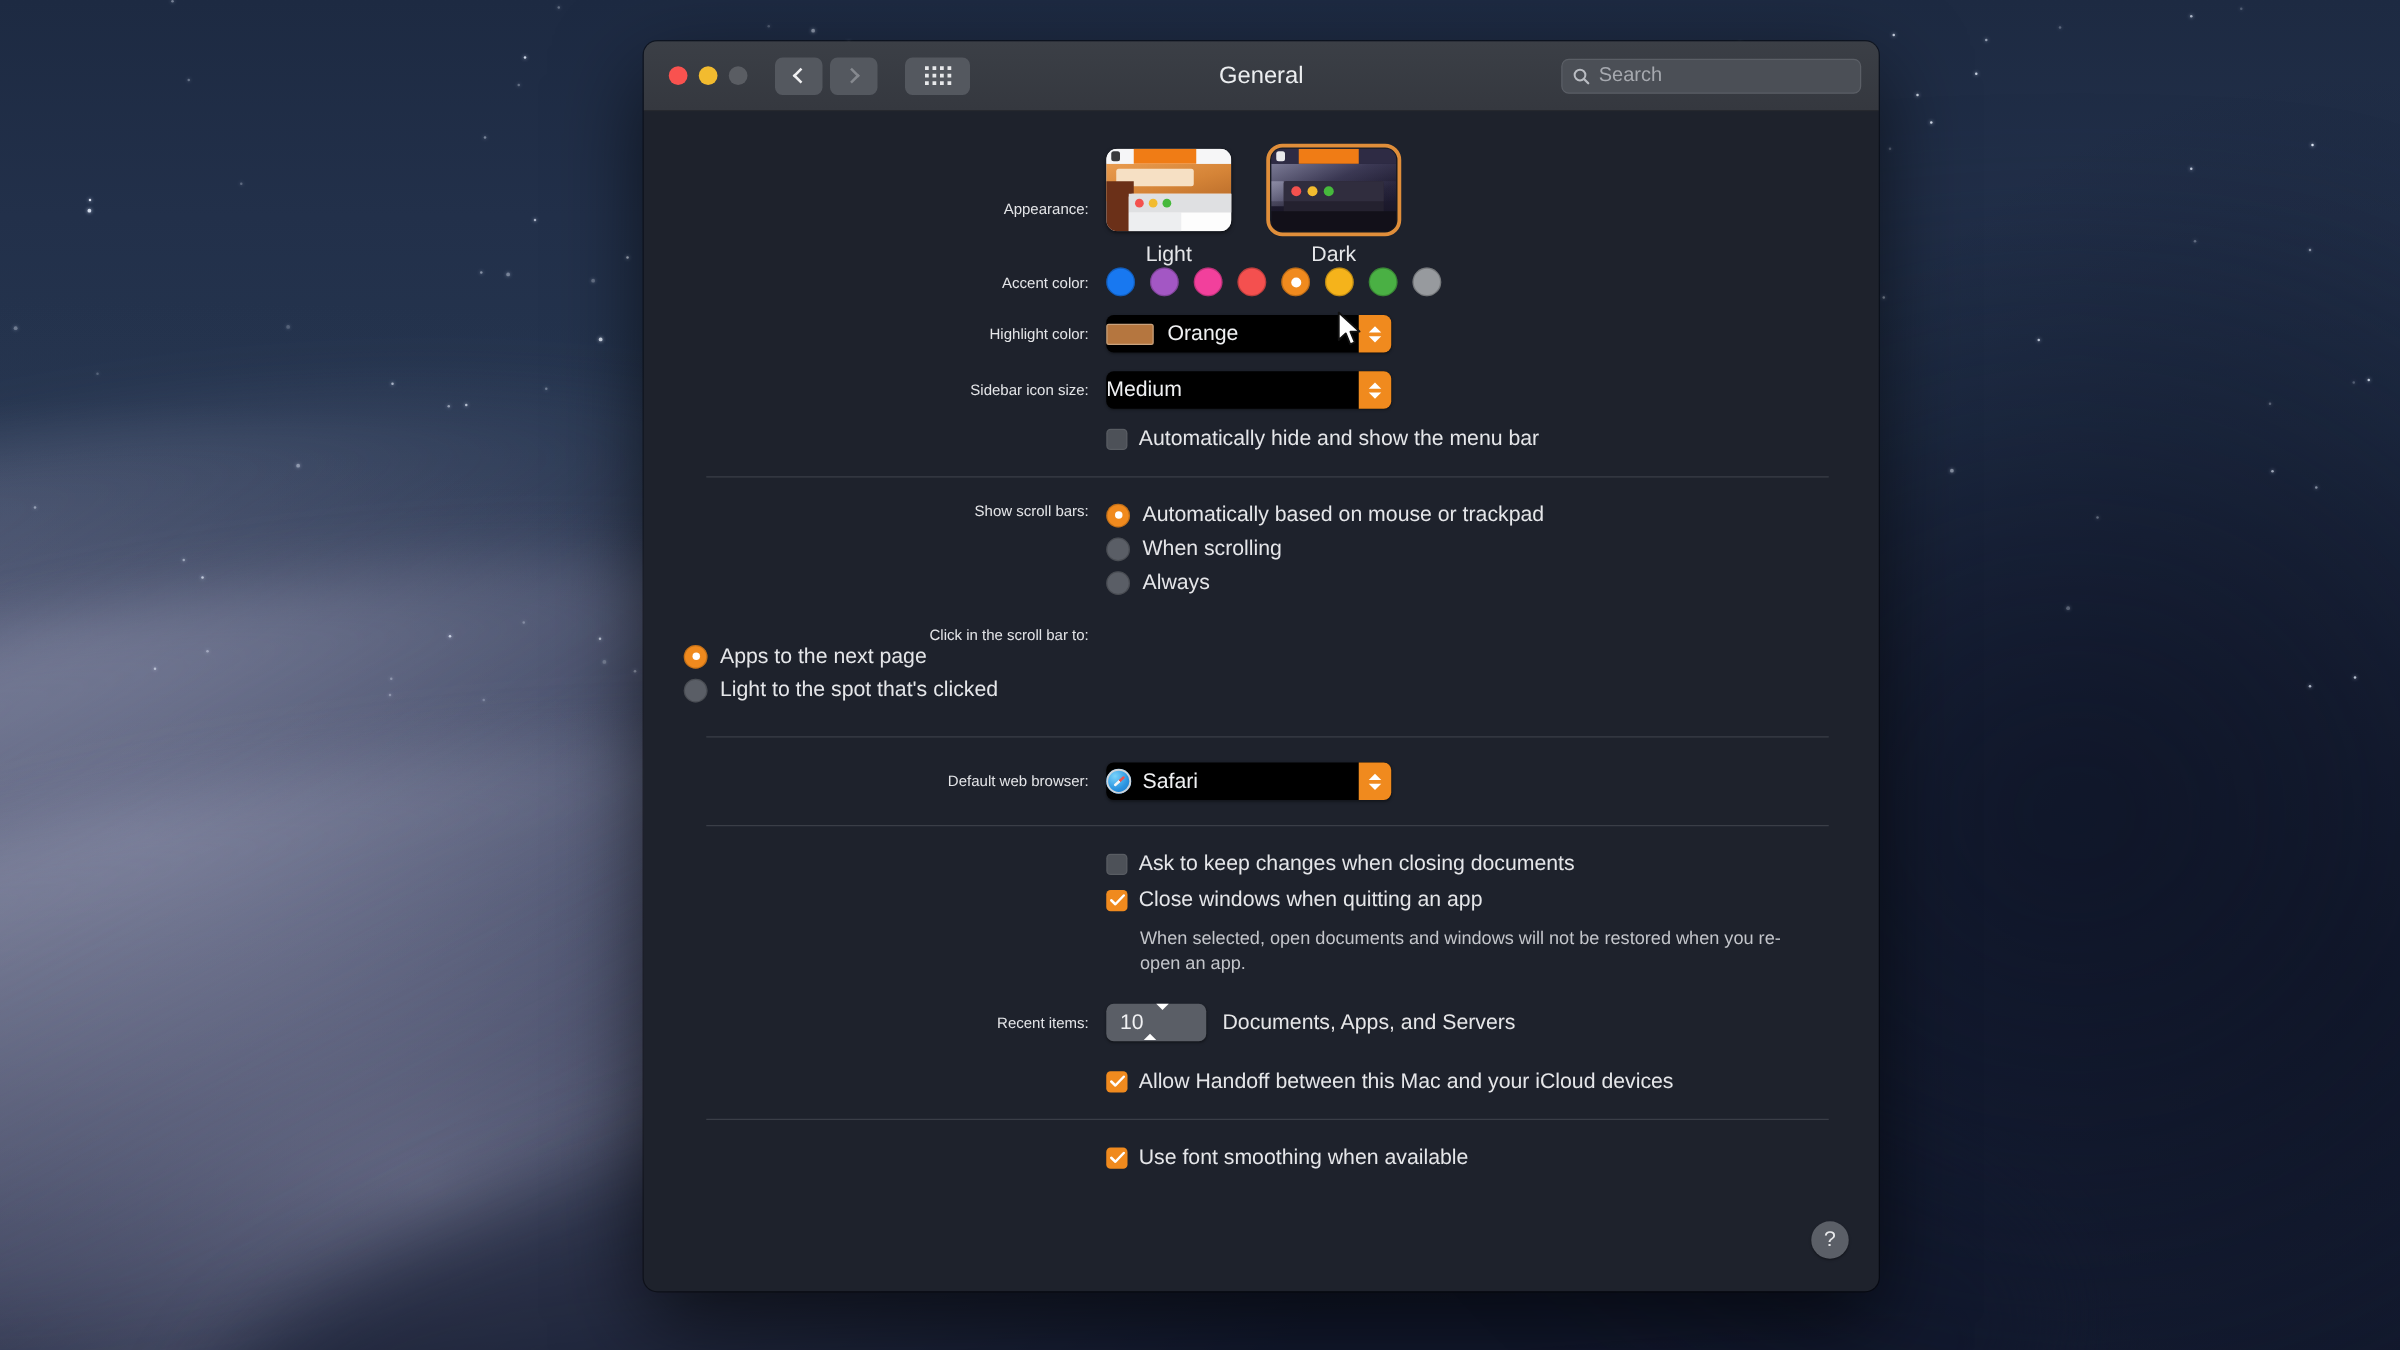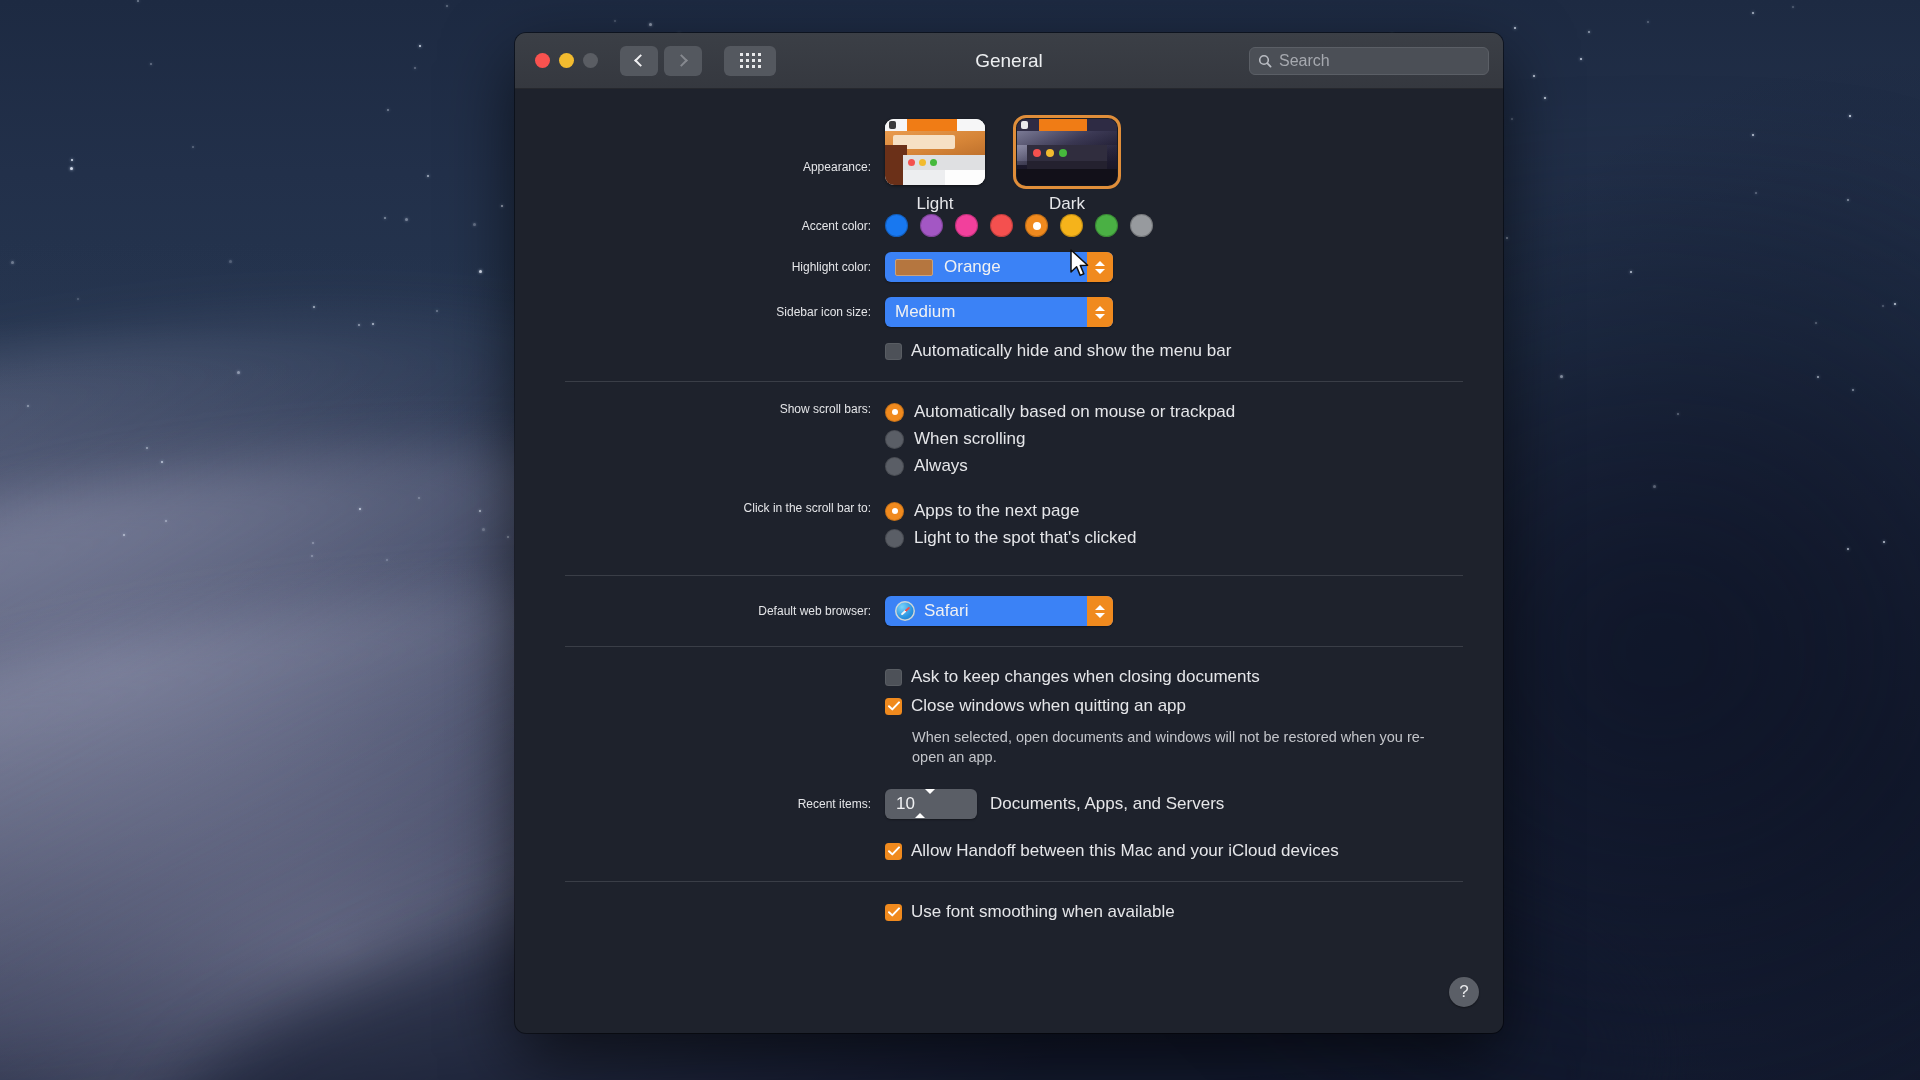--- a/index.html
+++ b/index.html
@@ -252,25 +252,24 @@
   .swatch .dot {
     width: 8px; height: 8px; border-radius: 50%; background: #fff;
     display: none;
   }
   .swatch.selected .dot { display: block; }
 
   
   .popup {
     position: relative;
     height: 30px;
-    background: #3b82f6;
+    background: #000000;
     border-radius: 6px;
     display: inline-flex;
     align-items: center;
-    padding-left: 10px;
     padding-right: 34px;
     min-width: 228px;
     font-size: 17px;
     color: #f0f1f3;
     box-shadow: 0 1px 2px rgba(0,0,0,0.35);
     cursor: default;
   }
   .popup .stepper {
     position: absolute;
     right: 0; top: 0; bottom: 0;
@@ -359,21 +358,21 @@
     margin-left: 27px;
     max-width: 530px;
   }
 
   
   .num-field {
     position: relative;
     display: inline-flex;
     align-items: center;
     height: 30px;
-    width: 92px;
+    width: 80px;
     background: #5a5e66;
     border-radius: 6px;
     padding-left: 11px;
     padding-right: 26px;
     font-size: 17px;
     color: #f0f1f3;
     box-shadow: 0 1px 2px rgba(0,0,0,0.35);
   }
 
   
@@ -702,21 +701,21 @@
               <span class="rb"></span>
               <span class="rb-label">When scrolling</span>
             </div>
             <div class="radio-line">
               <span class="rb"></span>
               <span class="rb-label">Always</span>
             </div>
           </div>
       </div>
 
-      <div class="row" style="margin-top:18px;">
+      <div class="row" style="margin-top:18px;flex-direction:column;">
         <div class="lbl">Click in the scroll bar to:</div>
         <div class="ctl" id="clickscroll-options">
             <div class="radio-line">
               <span class="rb selected">
                 <span class="rdot"></span>
               </span>
               <span class="rb-label">Apps to the next page</span>
             </div>
             <div class="radio-line">
               <span class="rb"></span>

